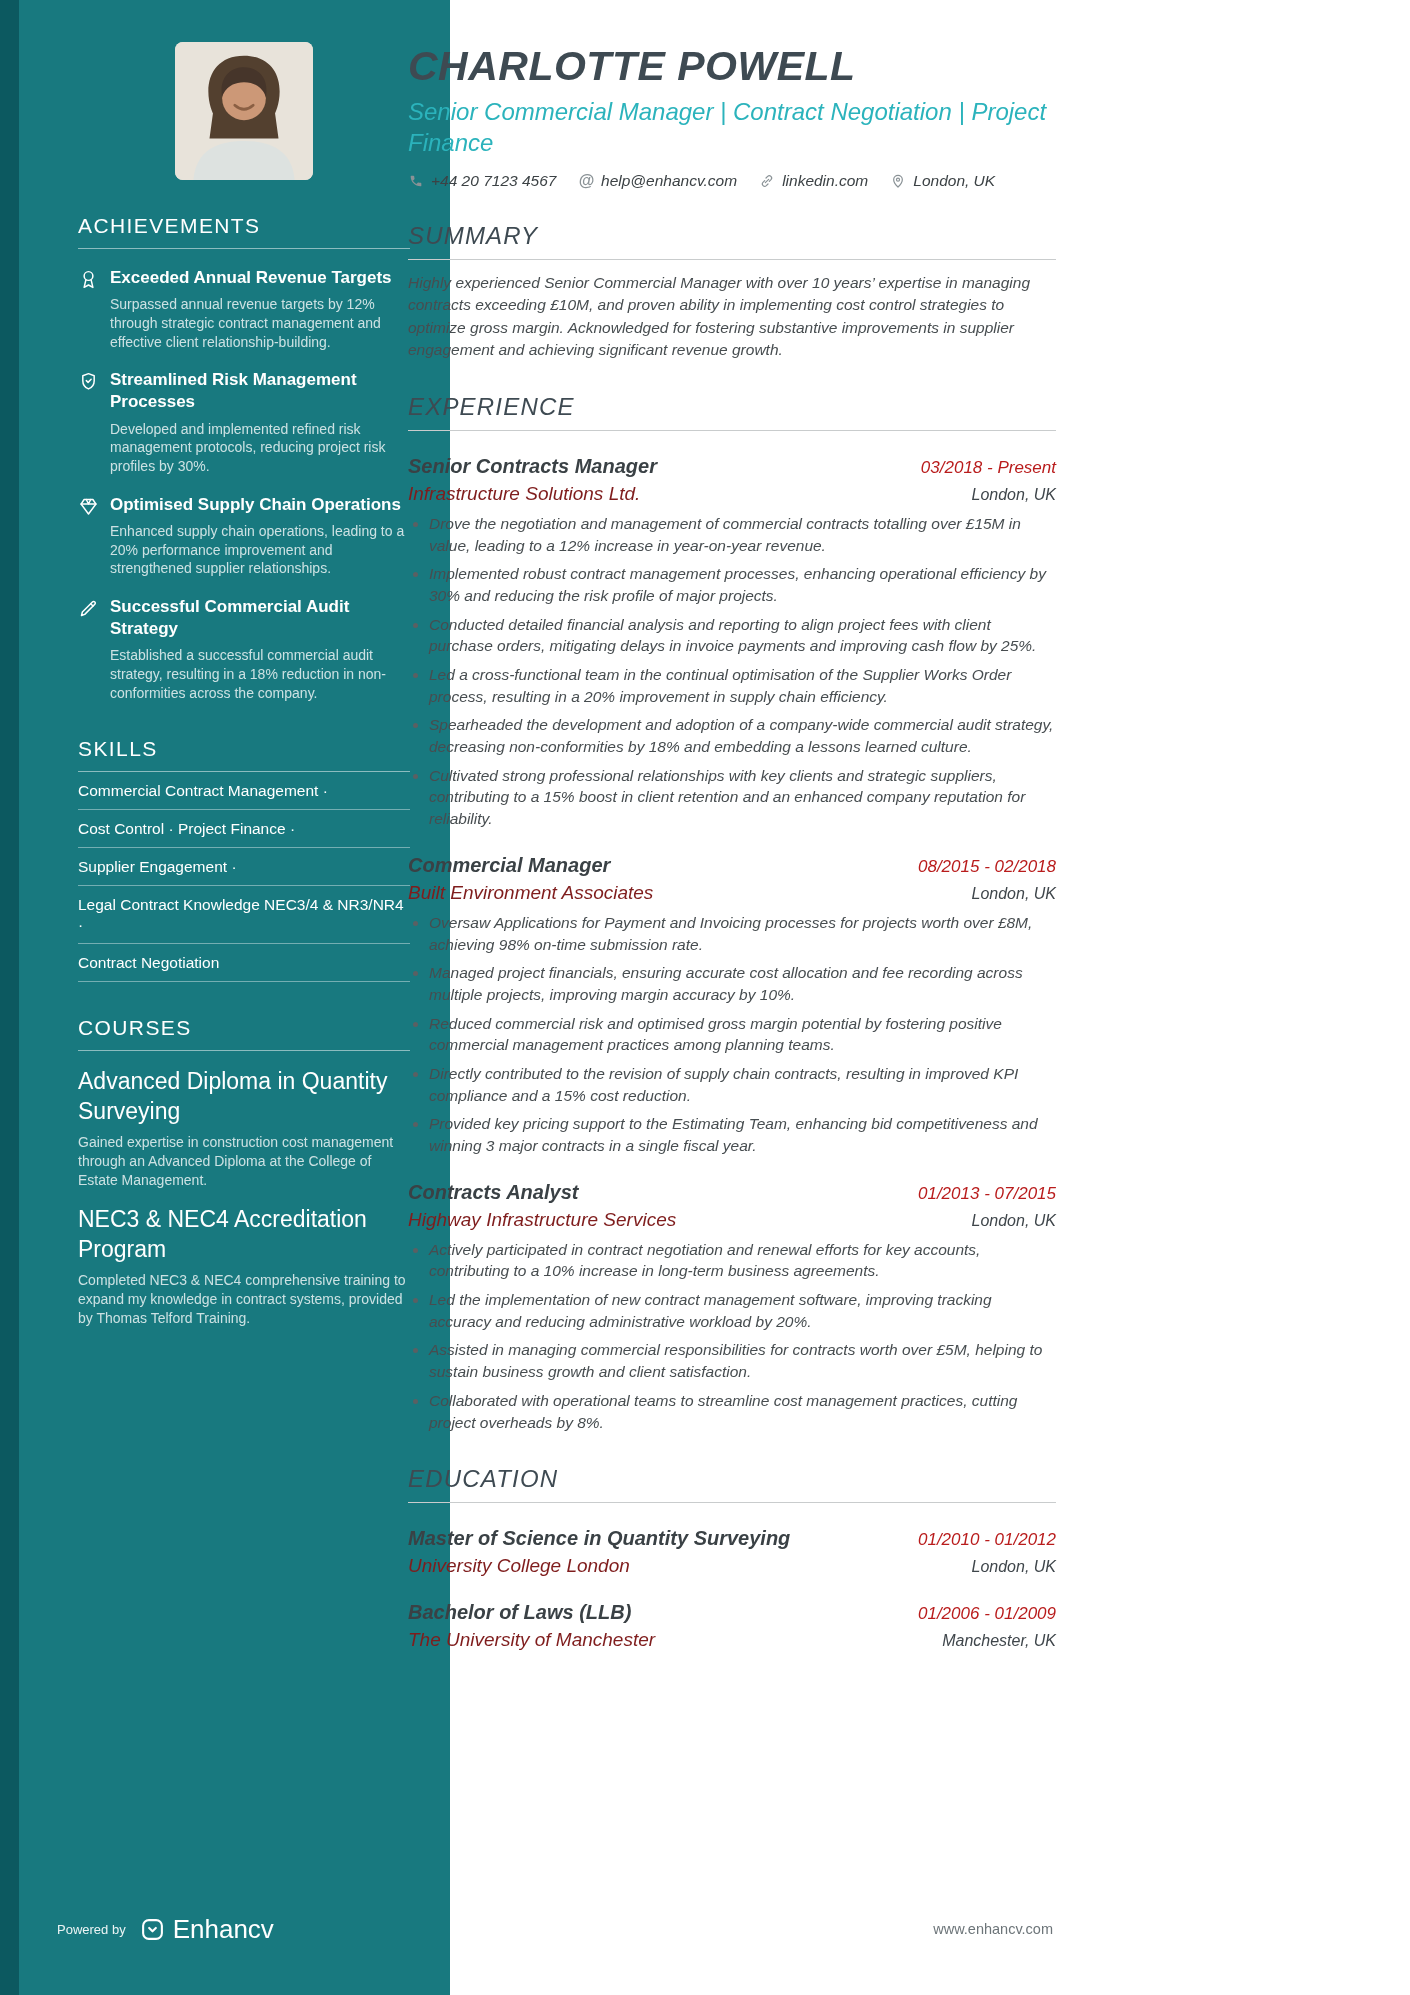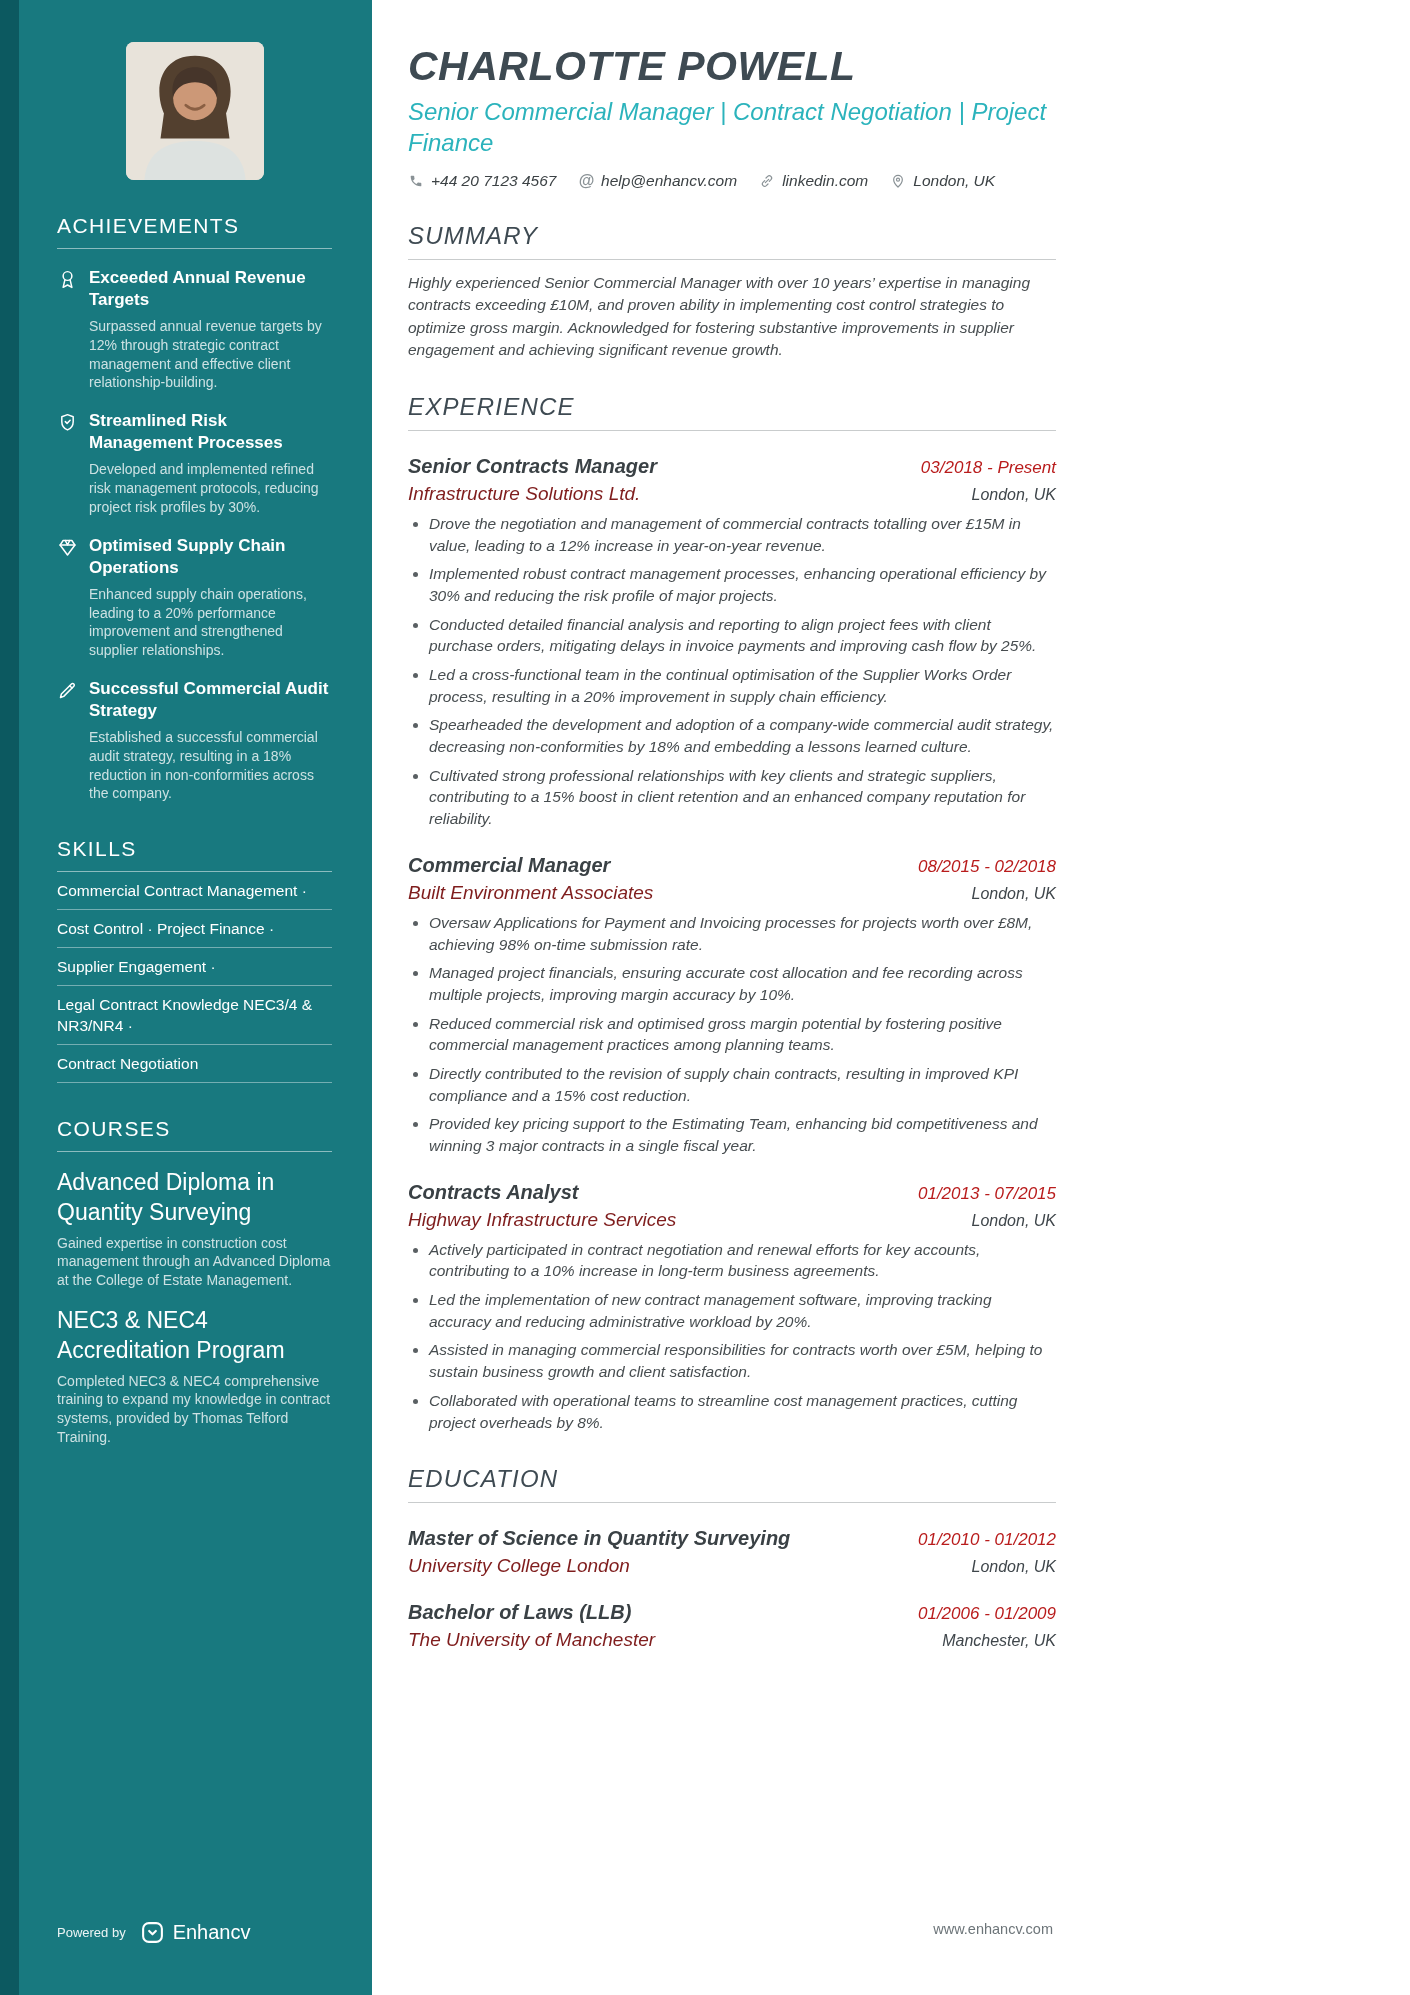--- a/index.html
+++ b/index.html
@@ -1,38 +1,38 @@
 <!DOCTYPE html>
 <html><head>
 <meta charset="utf-8">
 <style>
   * { box-sizing: border-box; }
   html,body { margin:0; padding:0; background:#ffffff; }
   body { font-family:"Liberation Sans", sans-serif; }
   .page { position:relative; width:1410px; height:1995px; background:#ffffff; overflow:hidden; }
 
   
-  .sidebar { position:absolute; left:0; top:0; width:372px; height:100%; background:#18797f; padding:42px 40px 120px 57px; }
+  .sidebar { position:absolute; left:0; top:0; width:450px; height:100%; background:#18797f; padding:42px 40px 120px 78px; }
   .sidebar::before { content:""; position:absolute; left:0; top:0; width:19px; height:100%; background:#0c5960; }
   .photo { width:138px; height:138px; border-radius:8px; overflow:hidden; margin:0 auto; display:block; background:#e8e3da; }
   .photo svg { display:block; width:100%; height:100%; }
   .side-section { margin-top:34px; }
   .side-heading { color:#ffffff; font-size:21px; font-weight:500; letter-spacing:1.4px; margin:0; padding-bottom:10px; border-bottom:1px solid rgba(255,255,255,.5); }
   .ach-item { display:flex; gap:10px; margin-top:18px; }
   .ach-icon { flex:0 0 22px; padding-top:2px; }
   .ach-icon svg { width:21px; height:21px; stroke:#ffffff; fill:none; stroke-width:1.7; stroke-linecap:round; stroke-linejoin:round; }
   .ach-title { color:#ffffff; font-size:17px; font-weight:600; line-height:1.3; }
   .ach-desc { color:rgba(255,255,255,.78); font-size:14px; line-height:1.34; margin-top:6px; }
   .skill { color:#ffffff; font-size:15.5px; line-height:1.3; padding:9px 0 8px; border-bottom:1px solid rgba(255,255,255,.4); }
   .course { margin-top:16px; }
   .course-title { color:#ffffff; font-size:23px; font-weight:500; line-height:1.3; }
   .course-desc { color:rgba(255,255,255,.78); font-size:14px; line-height:1.34; margin-top:6px; }
   .side-footer { position:absolute; left:57px; bottom:50px; display:flex; align-items:center; gap:14px; }
   .powered-label { font-size:13px; color:rgba(255,255,255,.92); }
-  .brand { display:flex; align-items:center; gap:8px; color:#ffffff; font-size:20px; font-weight:500; }
+  .brand { display:flex; align-items:center; gap:8px; color:#ffffff; font-size:26px; font-weight:500; }
   .brand svg { width:25px; height:25px; stroke:#ffffff; fill:none; stroke-width:2; stroke-linecap:round; stroke-linejoin:round; }
 
   
   .main { position:absolute; left:408px; top:0; width:648px;font-style:italic; }
   .person-name { font-size:41px; font-weight:800; color:#3e4a52; letter-spacing:.5px; margin:44px 0 0; line-height:1.12; }
   .headline { color:#2bb3bc; font-size:24px; line-height:1.3; margin-top:6px; font-weight:400; }
   .contact-row { display:flex; gap:22px; margin-top:14px; align-items:center; color:#3c4245; font-size:15.5px; flex-wrap:wrap; }
   .contact-item { display:flex; align-items:center; gap:7px; }
   .contact-item svg { width:16px; height:16px; }
   .icon-stroke { stroke:#8a9296; fill:none; stroke-width:1.8; stroke-linecap:round; stroke-linejoin:round; }

